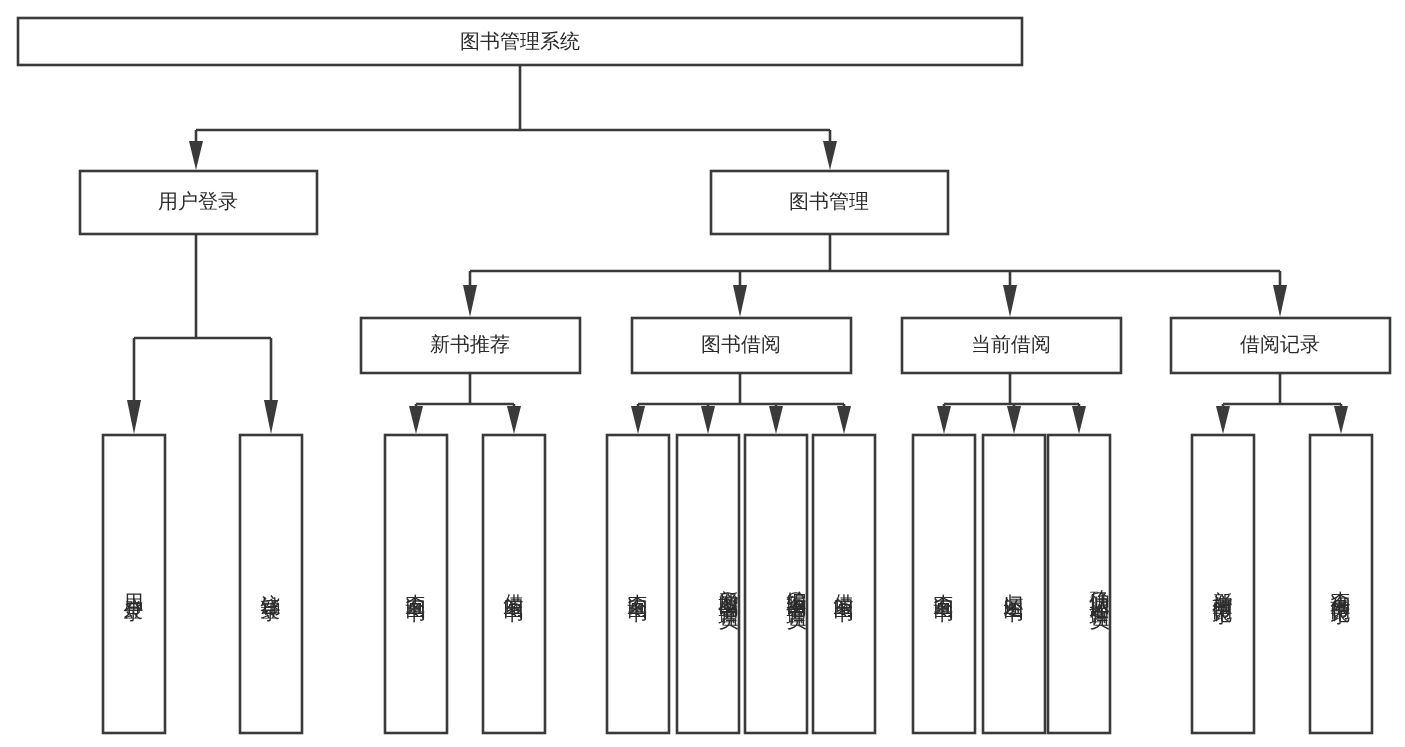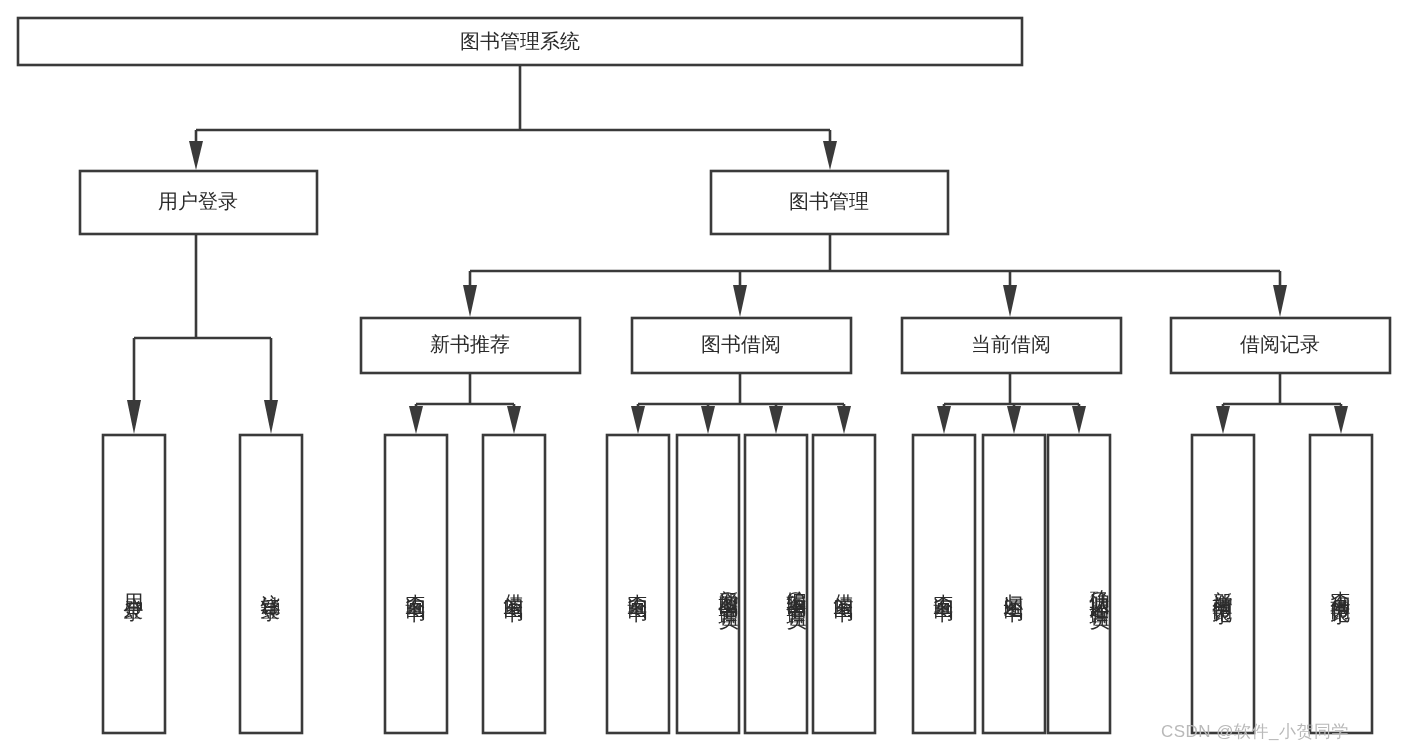--- a/index.html
+++ b/index.html
@@ -218,15 +218,14 @@
   <div class="node-label-v" style="left:607px;  top:435px; width:62px; height:298px;">查询图书</div>
   <div class="node-label-v" style="left:677px;  top:435px; width:62px; height:298px; align-items:flex-start; padding-top:6px; box-sizing:border-box;">新增图书（管理员）</div>
   <div class="node-label-v" style="left:745px;  top:435px; width:62px; height:298px; align-items:flex-start; padding-top:6px; box-sizing:border-box;">编辑图书（管理员）</div>
   <div class="node-label-v" style="left:813px;  top:435px; width:62px; height:298px;">借阅图书</div>
   <div class="node-label-v" style="left:913px;  top:435px; width:62px; height:298px;">查询图书</div>
   <div class="node-label-v" style="left:983px;  top:435px; width:62px; height:298px;">归还图书</div>
   <div class="node-label-v" style="left:1048px; top:435px; width:62px; height:298px; align-items:flex-start; padding-top:6px; box-sizing:border-box;">确认归还（管理员）</div>
   <div class="node-label-v" style="left:1192px; top:435px; width:62px; height:298px;">新增借阅记录</div>
   <div class="node-label-v" style="left:1310px; top:435px; width:62px; height:298px;">查询借阅记录</div>
 
-  <div class="watermark">CSDN @软件_小贺同学</div>
 
 </div>
 
 </body></html>

